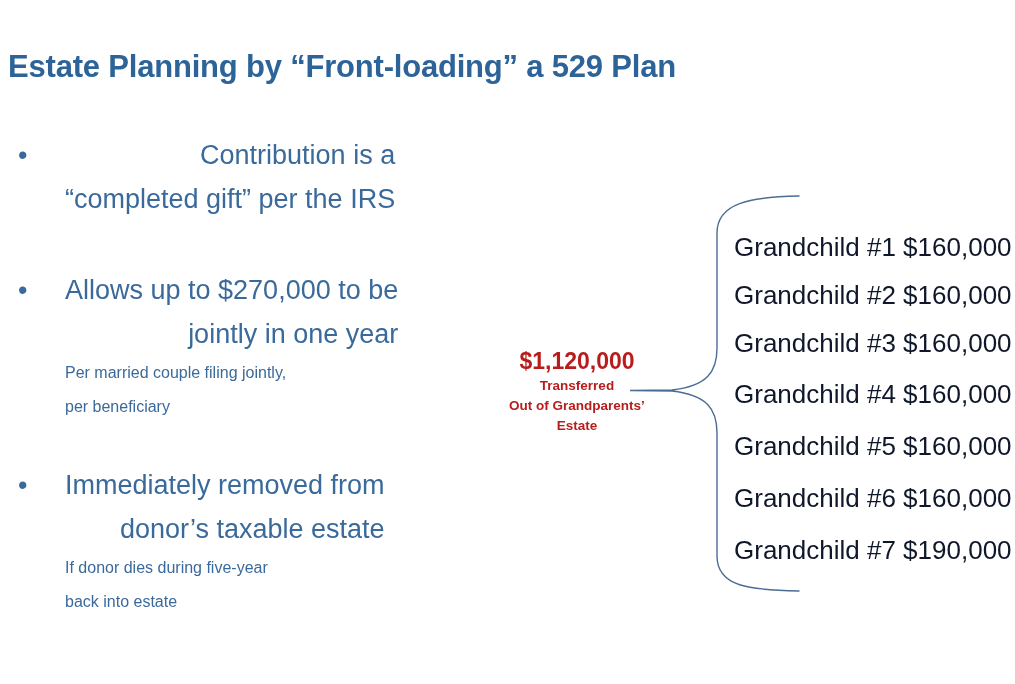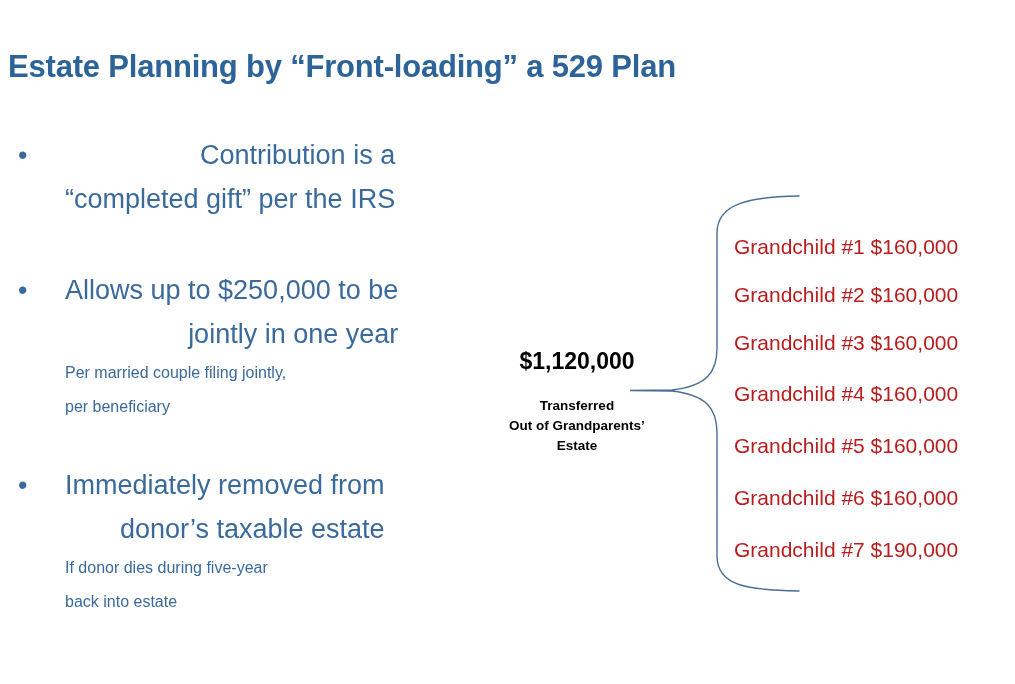--- a/index.html
+++ b/index.html
@@ -55,53 +55,53 @@
   #bullet-1 { top: 133px; }
   #bullet-2 { top: 268px; }
   #bullet-3 { top: 463px; }
 
   .transfer-label {
     position: absolute;
     left: 492px;
     top: 347px;
     width: 170px;
     text-align: center;
-    color: #000000;
+    color: #b91c1c;
   }
   .transfer-amount {
     font-size: 23px;
     font-weight: bold;
     line-height: 29px;
     white-space: nowrap;
   }
   .transfer-caption {
     font-size: 13.5px;
     font-weight: bold;
     line-height: 20px;
-    margin-top: 20px;
+    margin-top: 0;
   }
   .transfer-caption div { white-space: nowrap; }
 
   .brace-svg {
     position: absolute;
     left: 0;
     top: 0;
     pointer-events: none;
   }
 
   .gc-list {
     position: absolute;
     left: 734px;
     top: 236px;
   }
   .gc-row {
-    font-size: 21px;
+    font-size: 26px;
     line-height: 22px;
     height: 22px;
-    color: #b91c1c;
+    color: #0f172a;
     white-space: nowrap;
   }
   .gc-row:nth-child(1), .gc-row:nth-child(2) { margin-bottom: 26px; }
   .gc-row:nth-child(3) { margin-bottom: 29px; }
   .gc-row:nth-child(4), .gc-row:nth-child(5), .gc-row:nth-child(6) { margin-bottom: 30px; }
 </style>
 </head>
 <body>
 
 <div class="slide">
@@ -115,21 +115,21 @@
         <div class="bline">Contribution is a</div>
         <div class="bline">“completed gift” per the IRS</div>
       </div>
     </div>
   </div>
 
   <div class="bullet-block" id="bullet-2">
     <div class="marker">•</div>
     <div>
       <div class="bullet-main">
-        <div class="bline">Allows up to $250,000 to be</div>
+        <div class="bline">Allows up to $270,000 to be</div>
         <div class="bline">jointly in one year</div>
       </div>
       <div class="bullet-sub">
         <div class="sline">Per married couple filing jointly,</div>
         <div class="sline">per beneficiary</div>
       </div>
     </div>
   </div>
 
   <div class="bullet-block" id="bullet-3">

